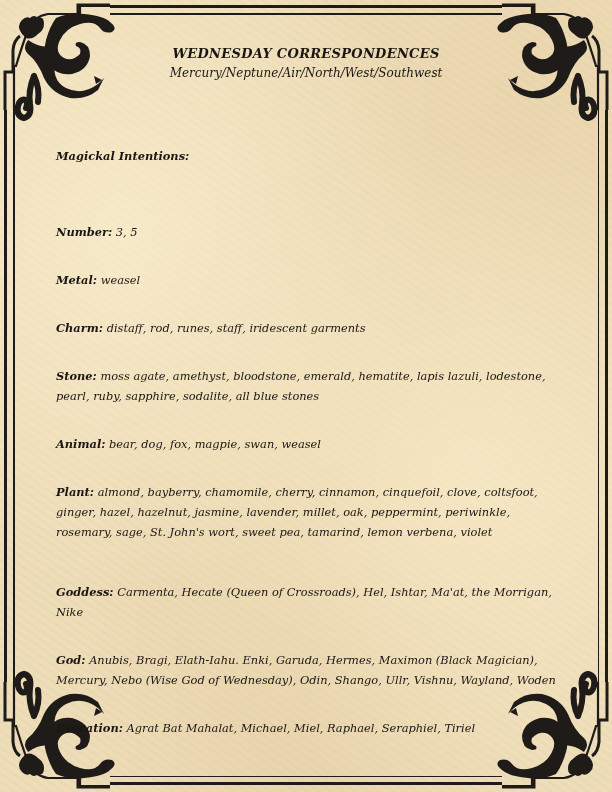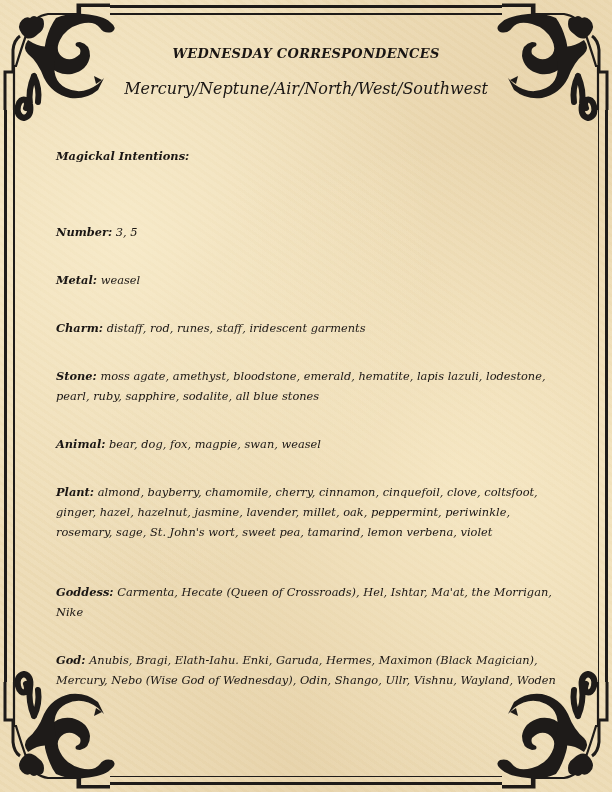--- a/index.html
+++ b/index.html
@@ -21,21 +21,21 @@
     .c-tl { left: 0; top: 0; }
     .c-tr { right: 0; top: 0; transform: scaleX(-1); }
     .c-bl { left: 0; bottom: 0; transform: scaleY(-1); }
     .c-br { right: 0; bottom: 0; transform: scale(-1, -1); }
 
     .header { position: absolute; left: 0; right: 0; top: 44px; text-align: center; }
     .title {
       font-family: "DejaVu Serif", serif; font-weight: bold; font-size: 13px;
       letter-spacing: 0.3px; line-height: 20px; font-style: italic;
     }
-    .subtitle { font-size: 16px; line-height: 19px; font-style: italic; margin-top: 15px; }
+    .subtitle { font-size: 12px; line-height: 19px; font-style: italic; }
 
     .content {
       position: absolute; left: 48px; width: 520px; top: 138px;
       font-size: 11.4px; line-height: 20px; font-style: italic;
     }
     .entry { margin: 8px; }
     .label { font-weight: bold; }
     .gap-lg { height: 20px; }
     .gap-md { height: 12px; }
   </style>
@@ -145,13 +145,17 @@
   <div class="entry">
     <span class="label">Goddess:</span>
     <span>Carmenta, Hecate (Queen of Crossroads), Hel, Ishtar, Ma'at, the Morrigan, Nike</span>
   </div>
   <div class="gap-md"></div>
   <div class="entry">
     <span class="label">God:</span>
     <span>Anubis, Bragi, Elath-Iahu. Enki, Garuda, Hermes, Maximon (Black Magician), Mercury, Nebo (Wise God of Wednesday), Odin, Shango, Ullr, Vishnu, Wayland, Woden</span>
   </div>
   <div class="gap-md"></div>
+  <div class="entry">
+    <span class="label">Evocation:</span>
+    <span>Agrat Bat Mahalat, Michael, Miel, Raphael, Seraphiel, Tiriel</span>
+  </div>
 </div>
 
 </body></html>

